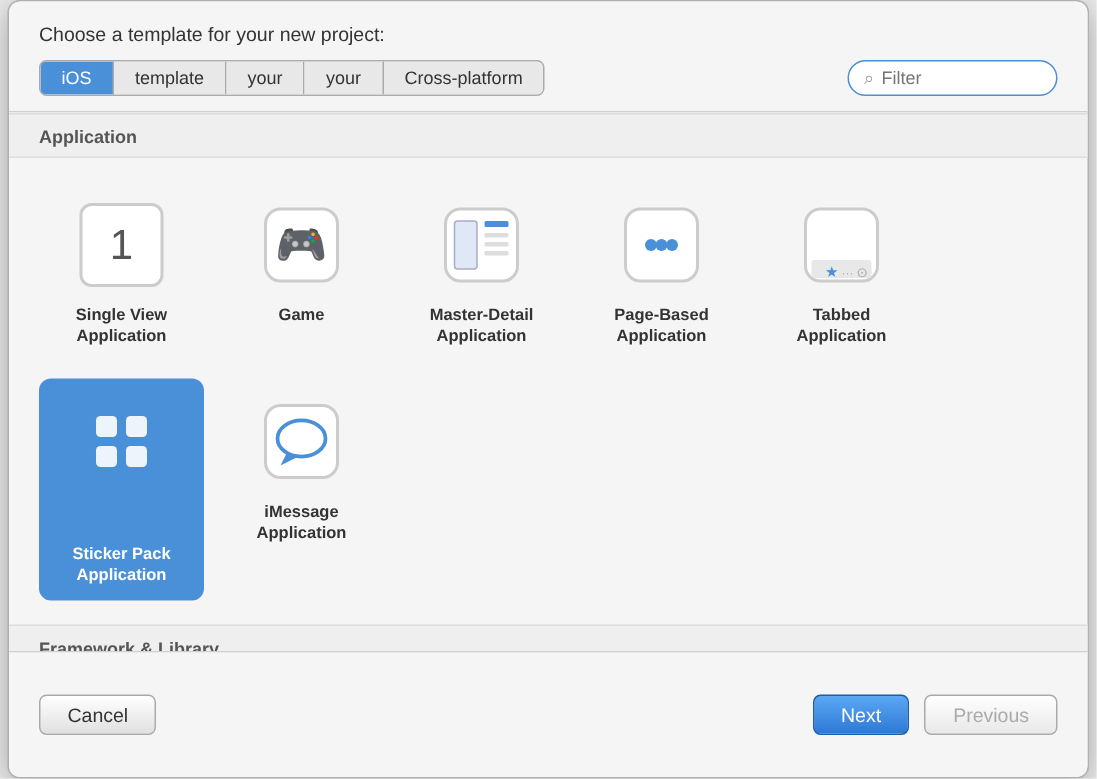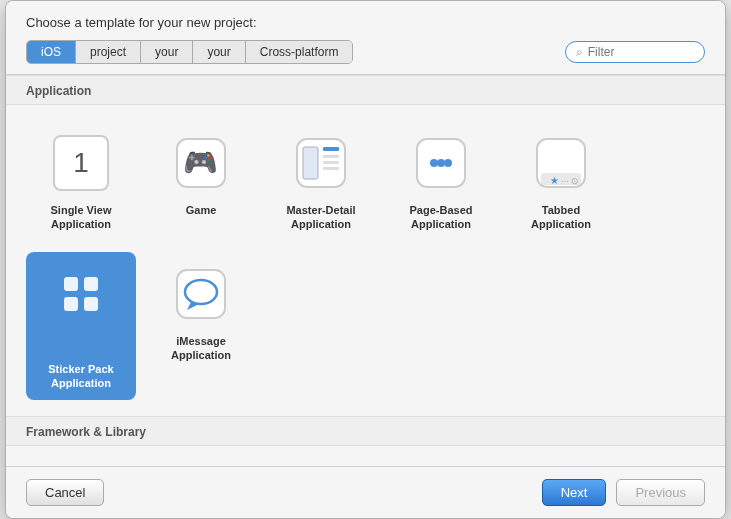--- a/index.html
+++ b/index.html
@@ -29,21 +29,20 @@
       background: #f5f5f5;
       border-radius: 8px 8px 0 0;
     }
     .dialog-title {
       font-size: 13px;
       color: #333;
       margin-bottom: 10px;
     }
     .tab-row {
       display: flex;
-      align-items: center;
       gap: 14px;
     }
     .tabs {
       display: flex;
       border: 1px solid #aaa;
       border-radius: 5px;
       overflow: hidden;
     }
     .tab {
       padding: 4px 14px;
@@ -141,21 +140,21 @@
       font-size: 11px;
       text-align: center;
       color: #333;
       line-height: 1.3;
       font-weight: bold;
     }
     .dialog-footer {
       display: flex;
       align-items: center;
       justify-content: space-between;
-      padding: 12px 20px;
+      padding: 28px 20px;
       border-top: 1px solid #d0d0d0;
       background: #f5f5f5;
       border-radius: 0 0 8px 8px;
     }
     .btn {
       padding: 5px 18px;
       border-radius: 5px;
       font-size: 13px;
       cursor: pointer;
       border: 1px solid #aaa;
@@ -202,21 +201,21 @@
   </style>
 </head>
 <body>
 
 <div class="dialog">
   <div class="dialog-header">
     <div class="dialog-title">Choose a template for your new project:</div>
     <div class="tab-row">
       <div class="tabs">
         <div class="tab active">iOS</div>
-        <div class="tab">project</div>
+        <div class="tab">template</div>
         <div class="tab">your</div>
         <div class="tab">your</div>
         <div class="tab">Cross-platform</div>
       </div>
       <div class="filter-box">
         <span class="filter-icon">⌕</span>
         <input class="filter-input" type="text" placeholder="Filter" style="">
       </div>
     </div>
   </div>

